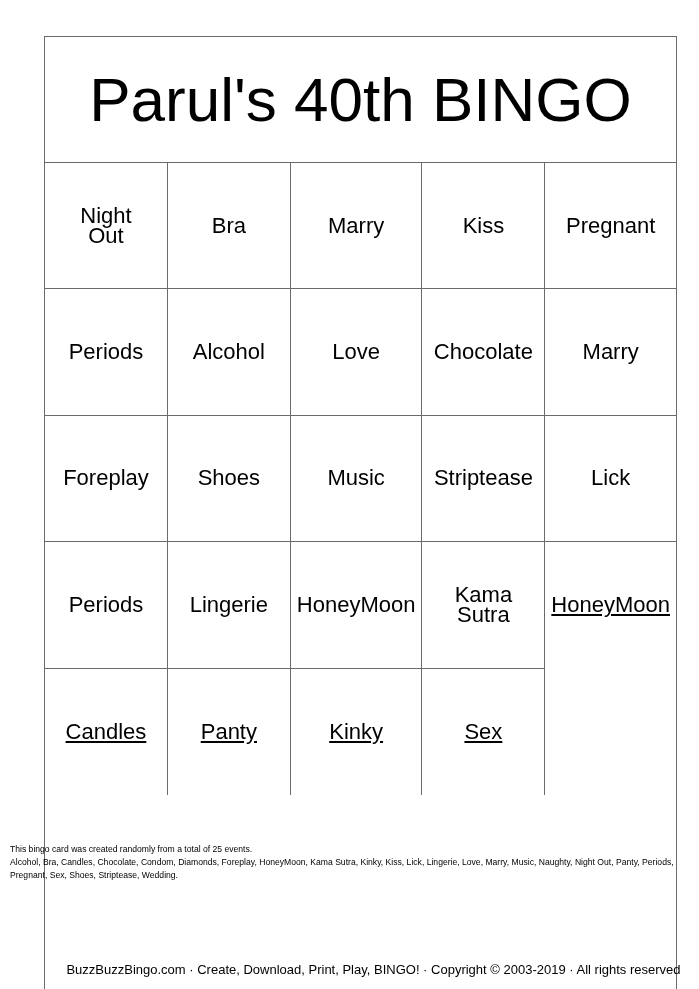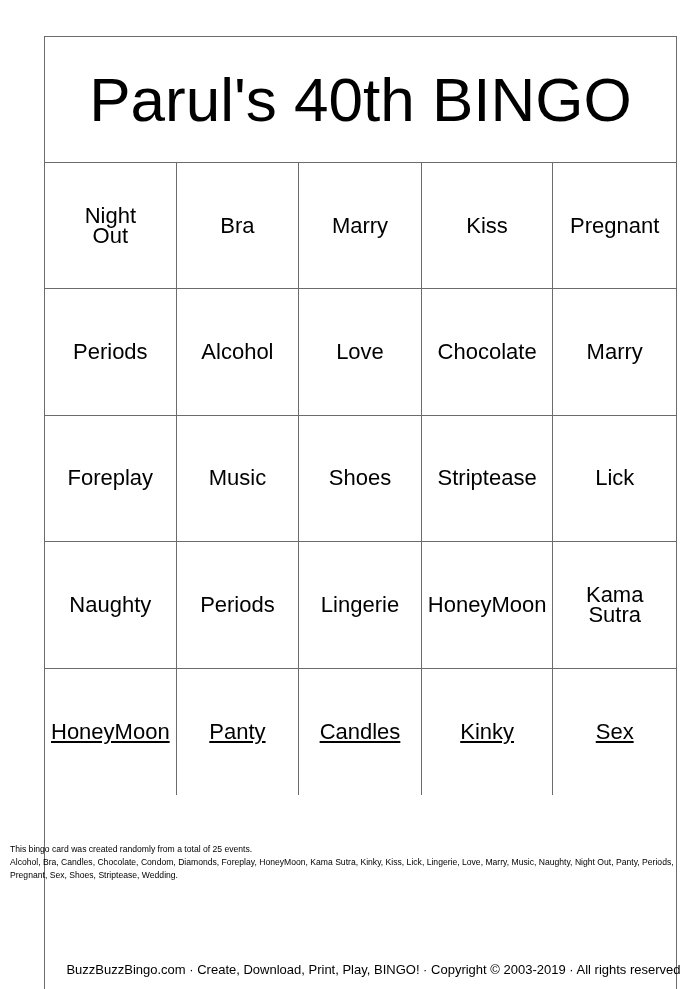--- a/index.html
+++ b/index.html
@@ -24,33 +24,32 @@
     <div class="cell">Bra</div>
     <div class="cell">Marry</div>
     <div class="cell">Kiss</div>
     <div class="cell">Pregnant</div>
     <div class="cell">Periods</div>
     <div class="cell">Alcohol</div>
     <div class="cell">Love</div>
     <div class="cell">Chocolate</div>
     <div class="cell">Marry</div>
     <div class="cell">Foreplay</div>
+    <div class="cell">Shoes</div>
     <div class="cell">Music</div>
-    <div class="cell">Shoes</div>
     <div class="cell">Striptease</div>
     <div class="cell">Lick</div>
-    <div class="cell">Naughty</div>
     <div class="cell">Periods</div>
     <div class="cell">Lingerie</div>
     <div class="cell">HoneyMoon</div>
     <div class="cell">Kama
 Sutra</div>
     <div class="cell">HoneyMoon</div>
+    <div class="cell">Candles</div>
     <div class="cell">Panty</div>
-    <div class="cell">Candles</div>
     <div class="cell">Kinky</div>
     <div class="cell">Sex</div>
   </div>
 </div>
 
 <div class="note">
   <div>This bingo card was created randomly from a total of 25 events.</div>
   <div>Alcohol, Bra, Candles, Chocolate, Condom, Diamonds, Foreplay, HoneyMoon, Kama Sutra, Kinky, Kiss, Lick, Lingerie, Love, Marry, Music, Naughty, Night Out, Panty, Periods, Pregnant, Sex, Shoes, Striptease, Wedding.</div>
 </div>
 

